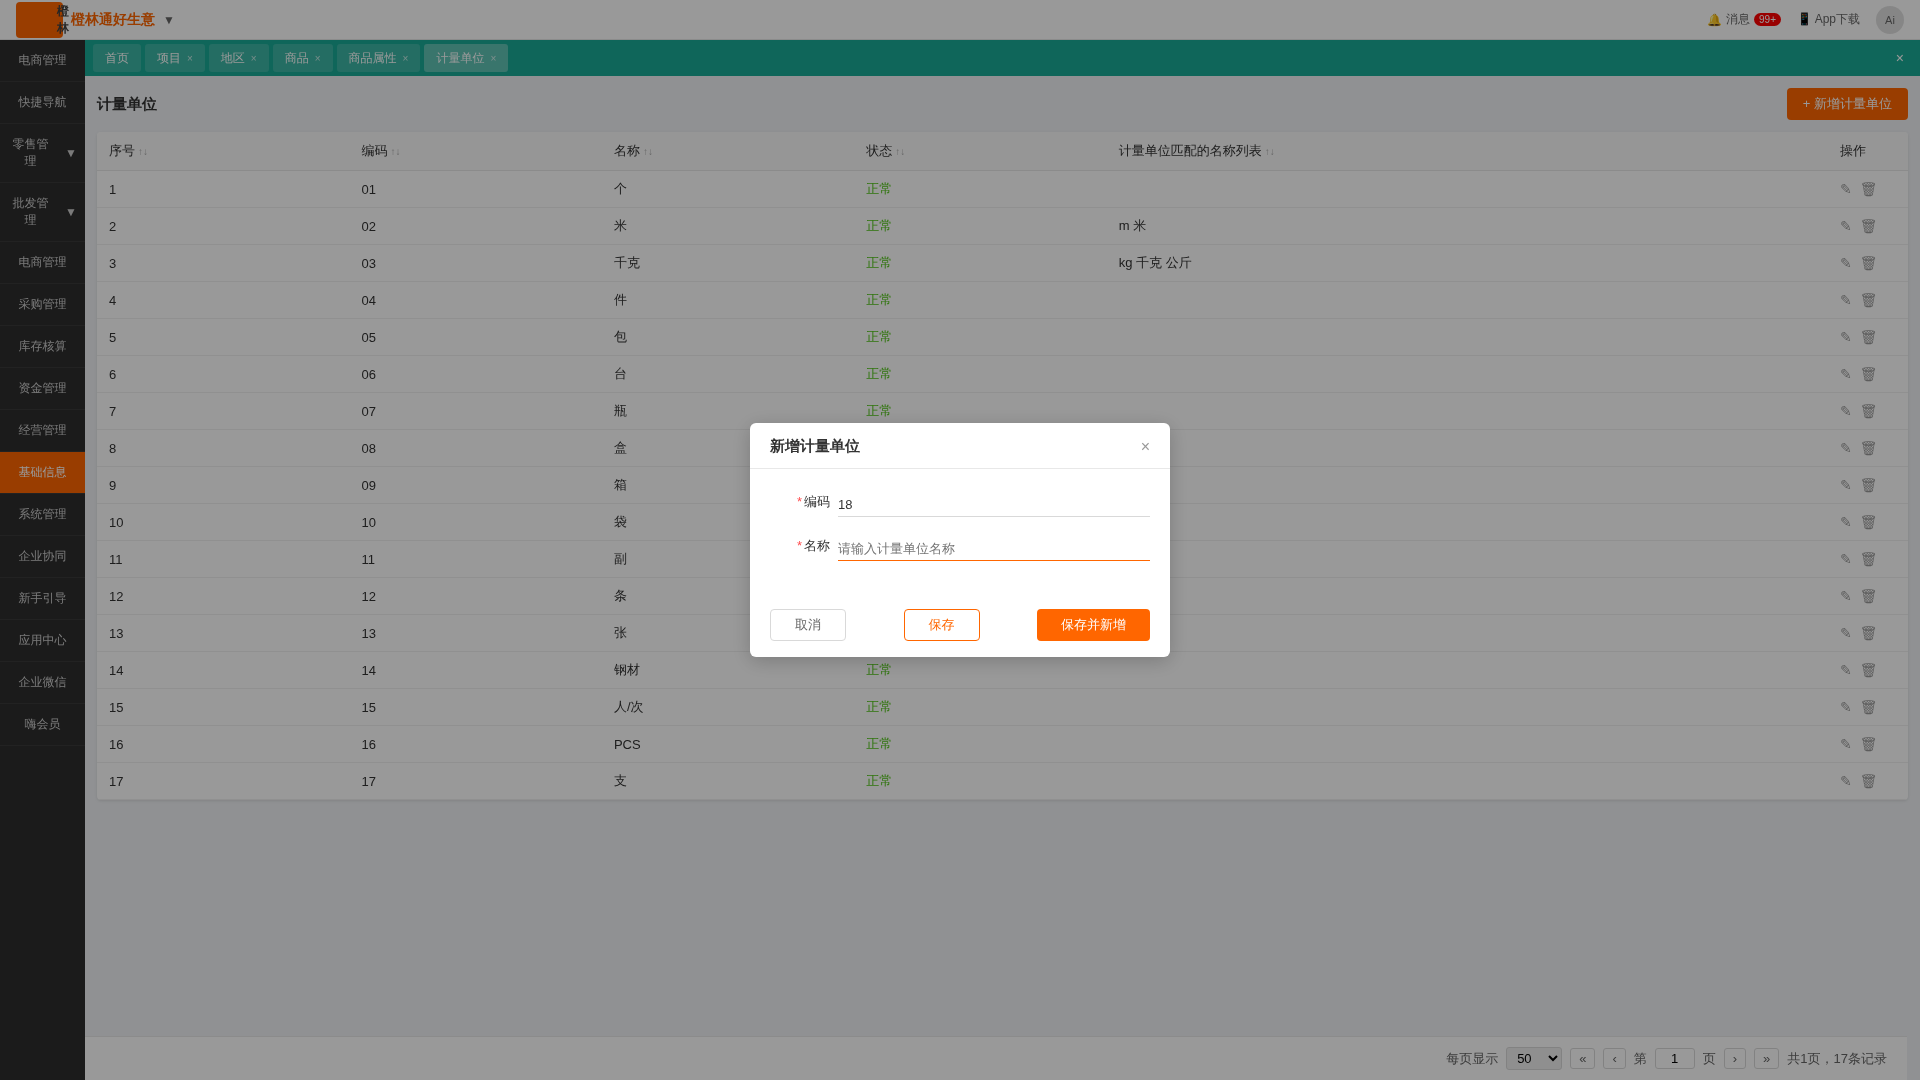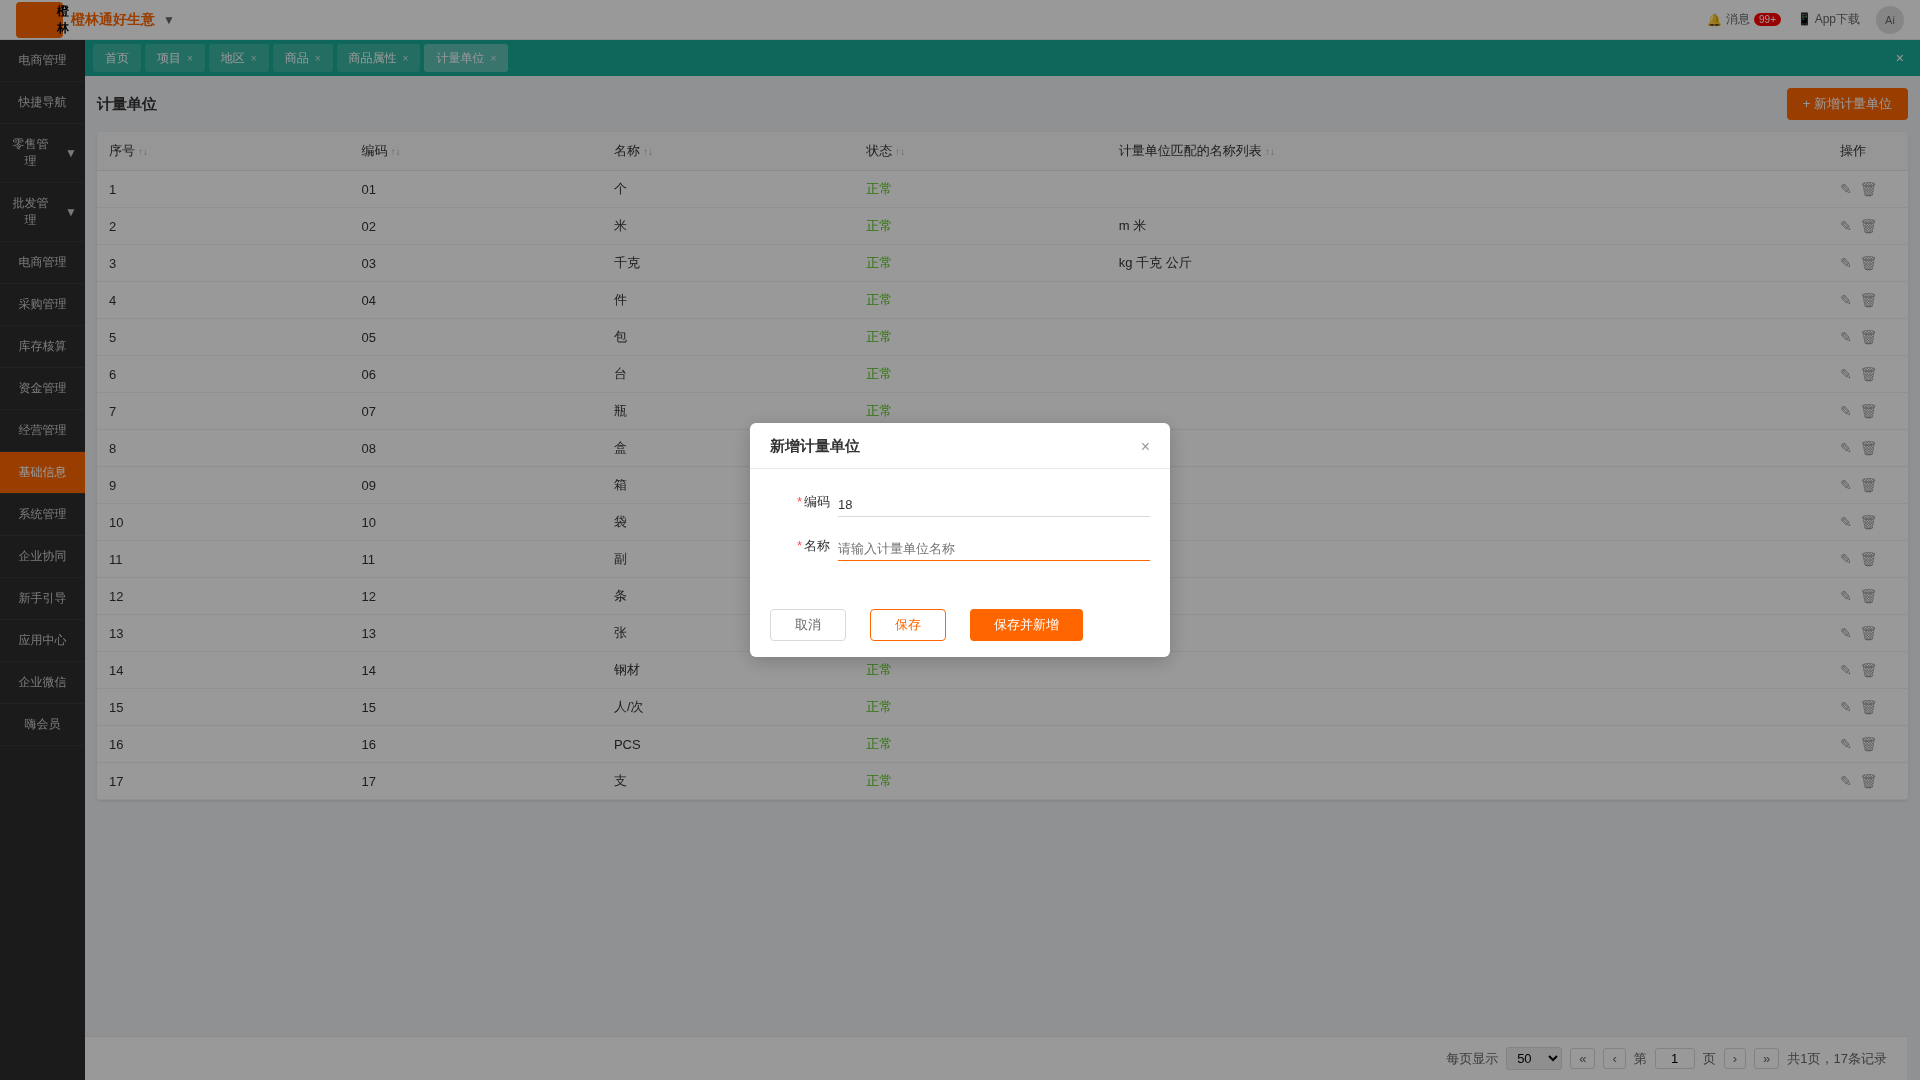--- a/index.html
+++ b/index.html
@@ -19,21 +19,21 @@
       z-index: 100;
     }
     .logo-area {
       display: flex; align-items: center; gap: 8px;
     }
     .logo-box {
       width: 28px; height: 36px;
       background: #ff6600;
       border-radius: 4px;
       display: flex; align-items: center; justify-content: center;
-      color: #000000; font-size: 12px; font-weight: bold; padding-left: 47px;
+      color: #404040; font-size: 12px; font-weight: bold; padding-left: 47px;
     }
     .logo-text { font-size: 14px; color: #ff6600; font-weight: bold; }
     .header-right { display: flex; align-items: center; gap: 16px; }
     .msg-badge {
       position: relative; display: inline-flex; align-items: center; gap: 4px;
       font-size: 12px; color: #666;
     }
     .badge-red {
       background: #f00; color: white; border-radius: 10px; padding: 1px 5px; font-size: 10px;
     }
@@ -204,21 +204,21 @@
     .form-input {
       flex: 1;
       border: none; border-bottom: 1px solid #d9d9d9;
       padding: 4px 0;
       font-size: 13px; color: #333;
       outline: none;
     }
     .form-input.orange-border { border-bottom-color: #ff6600; }
     .modal-footer {
       padding: 12px 20px 16px;
-      display: flex; justify-content: flex-start; gap: 24px;
+      display: flex; justify-content: space-between; gap: 24px;
     }
     .btn-cancel {
       border: 1px solid #d9d9d9; background: white; color: #666;
       padding: 6px 24px; border-radius: 4px; cursor: pointer; font-size: 13px;
     }
     .btn-save {
       border: 1px solid #ff6600; background: white; color: #ff6600;
       padding: 6px 24px; border-radius: 4px; cursor: pointer; font-size: 13px;
     }
     .btn-save-new {

